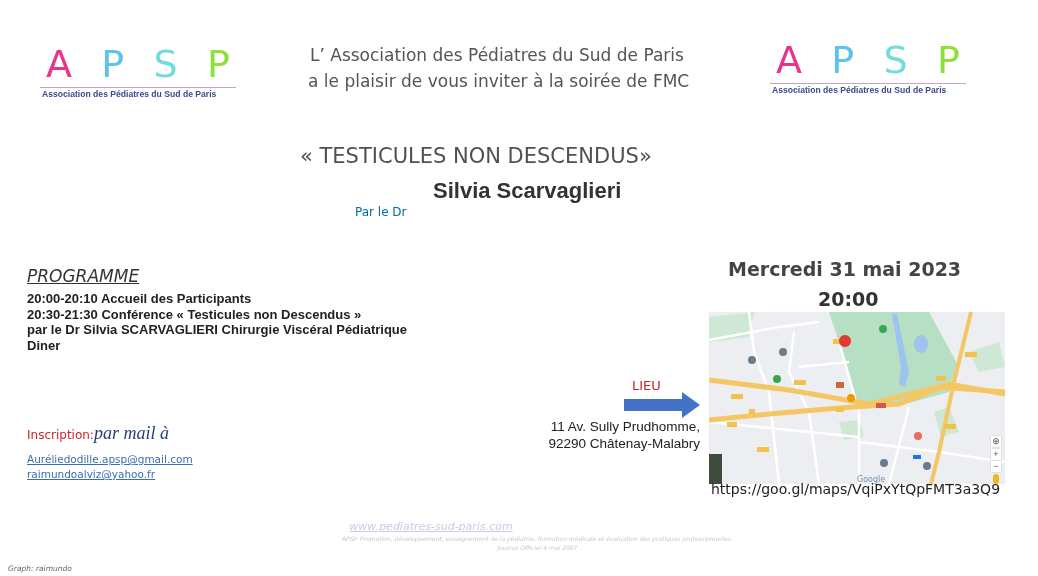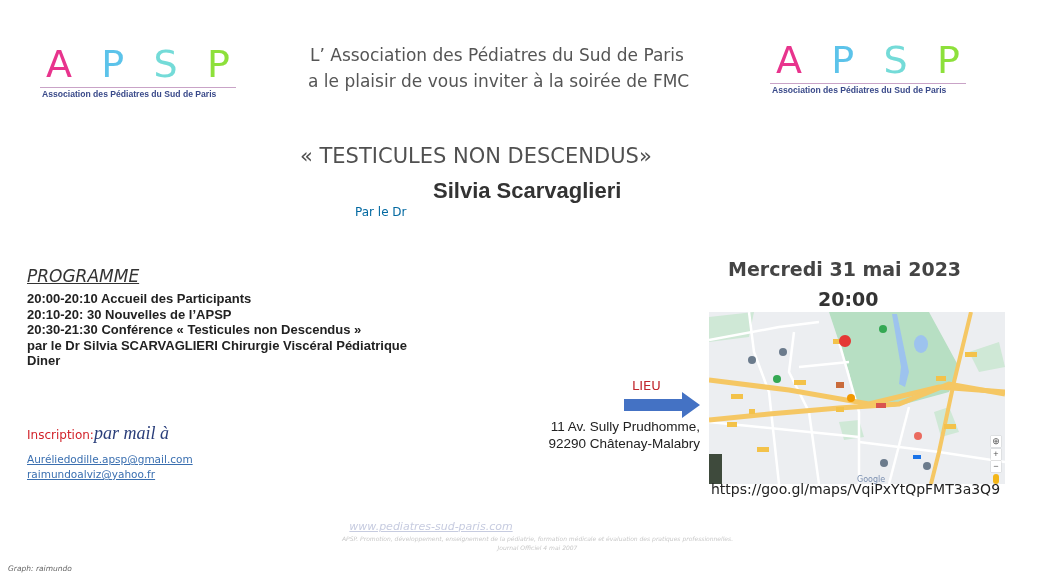--- a/index.html
+++ b/index.html
@@ -79,21 +79,20 @@
 <div class="header-line" style="left:310px; top:45px;">L’ Association des Pédiatres du Sud de Paris</div>
 <div class="header-line" style="left:308px; top:71px;">a le  plaisir de vous inviter à la soirée de FMC</div>
 
 <div class="title">« TESTICULES NON DESCENDUS»</div>
 <div class="by-small">Par le Dr</div>
 <div class="by-name">Silvia Scarvaglieri</div>
 
 <div class="prog-title">PROGRAMME</div>
 <ul class="prog-list">
   <li>20:00-20:10 Accueil des Participants</li>
-  <li>20:10-20: 30 Nouvelles de l’APSP</li>
   <li>20:30-21:30 Conférence «  Testicules non Descendus »</li>
   <li>par le Dr Silvia SCARVAGLIERI Chirurgie Viscéral  Pédiatrique</li>
   <li>Diner</li>
 </ul>
 
 <div class="inscr">
   <span class="lbl">Inscription:</span><span class="val">par mail à</span>
 </div>
 <a class="email" style="top:453px;">Auréliedodille.apsp@gmail.com</a>
 <a class="email" style="top:468px;">raimundoalviz@yahoo.fr</a>

